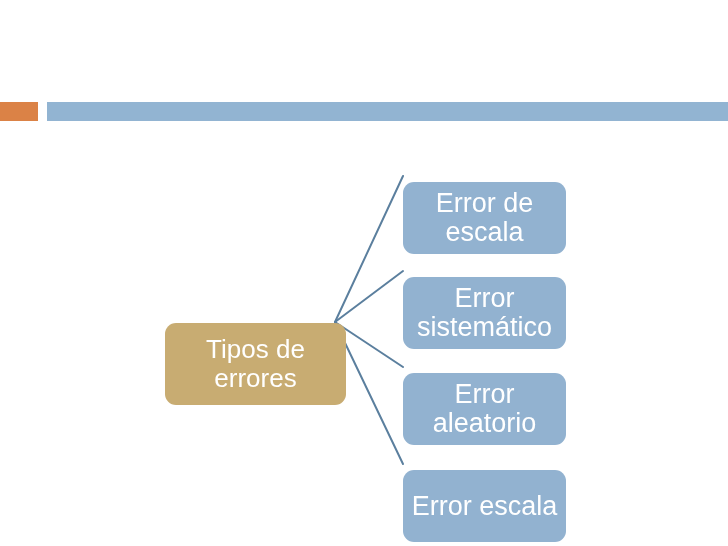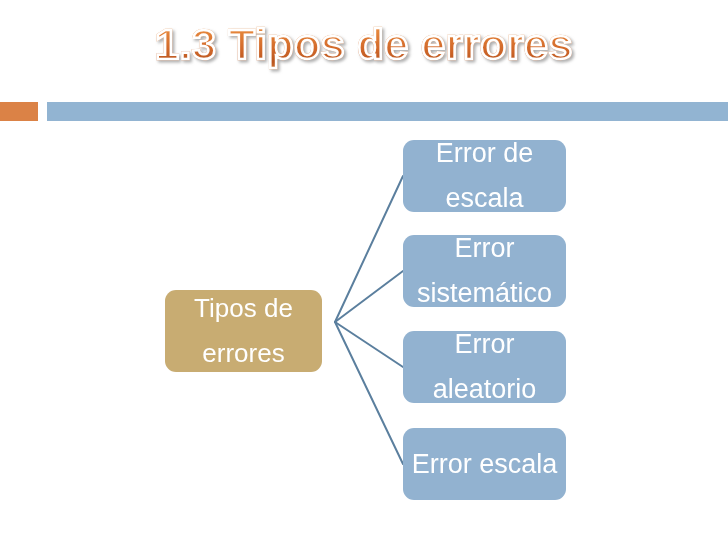--- a/index.html
+++ b/index.html
@@ -96,29 +96,30 @@
   }
 
   .node {
     position: absolute;
     display: flex;
     align-items: center;
     justify-content: center;
     text-align: center;
     color: #ffffff;
     font-size: 27px;
-    line-height: 45px;
+    line-height: 29px;
     border-radius: 11px;
     box-sizing: border-box;
+    margin-top: 42px;
   }
 
   #root-node {
     left: 165px;
-    top: 290px;
-    width: 157px;
+    top: 281px;
+    width: 181px;
     height: 82px;
     background: #c8ac72;
     font-size: 26px;
   }
 
   .leaf-node {
     left: 403px;
     width: 163px;
     height: 72px;
     background: #92b2d0;
@@ -136,23 +137,20 @@
   }
   #root-node .node-text {
     white-space: pre-line;
   }
 </style>
 </head>
 <body>
 
 <div id="slide">
 
-  <div id="title-area">
-    <span id="slide-title">1.3 Tipos de errores</span>
-  </div>
 
   <div id="divider">
     <div id="divider-accent"></div>
     <div id="divider-bar"></div>
   </div>
 
   <div id="diagram">
 
     <svg id="connectors" viewBox="0 0 728 546" width="728" height="546" xmlns="http://www.w3.org/2000/svg">
       <g stroke="#5b7f9e" stroke-width="2" fill="none" stroke-linecap="round">

